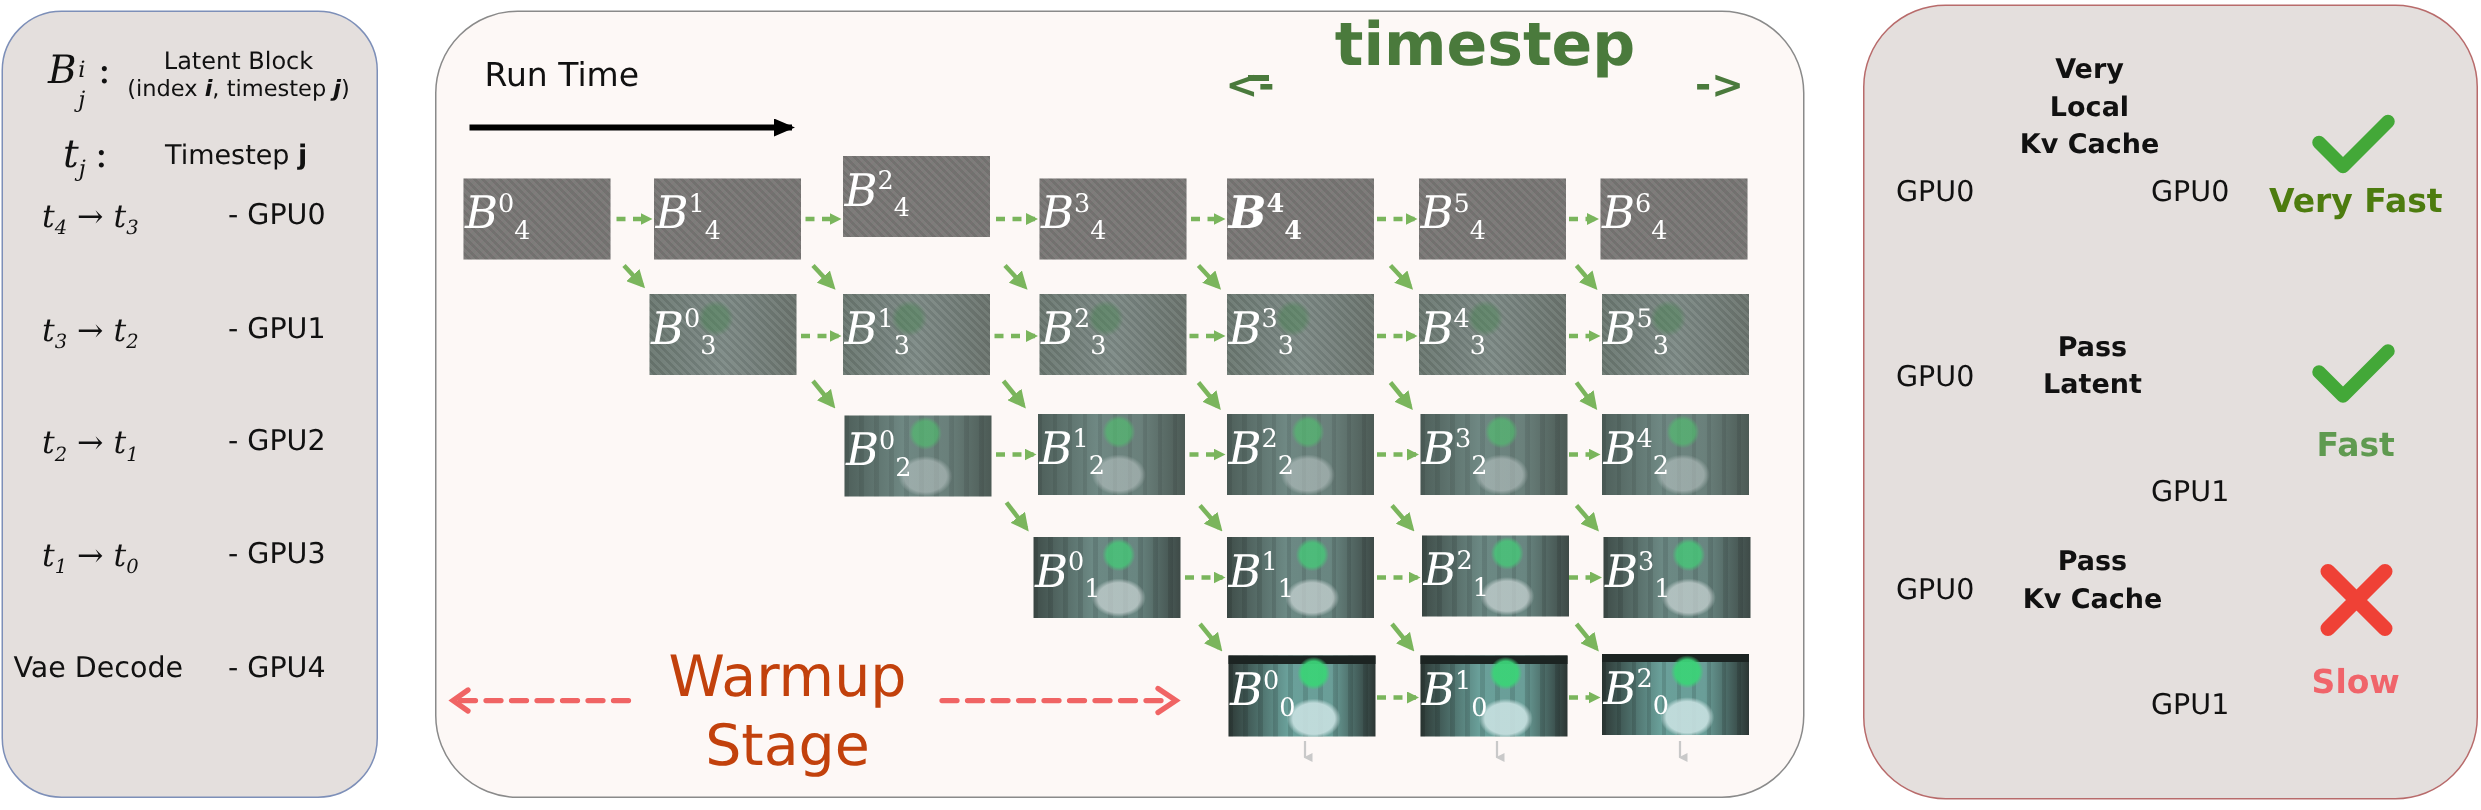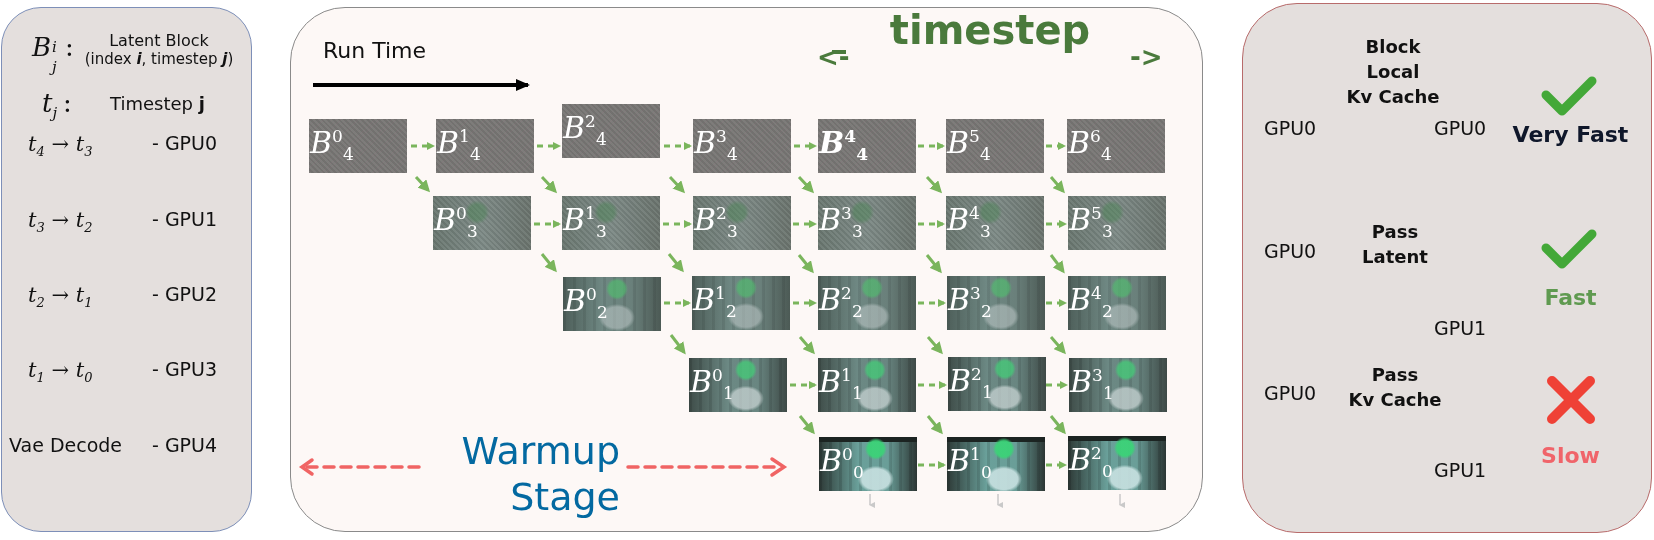--- a/index.html
+++ b/index.html
@@ -113,21 +113,21 @@
 <div id="mid-panel" class="panel"></div>
 
 <div class="abs hand" style="left:323px;top:38px;font-size:22px;">Run Time</div>
 
 <div class="abs" style="left:800px;top:8px;width:380px;text-align:center;font-weight:bold;color:#4a7a3c;font-size:40px;line-height:44px;">
   <div>timestep</div>
 </div>
 <div class="abs" style="left:817px;top:42px;font-weight:bold;color:#4a7a3c;font-size:26px;">&lt;-</div>
 <div class="abs" style="left:1130px;top:42px;font-weight:bold;color:#4a7a3c;font-size:26px;">-&gt;</div>
 
-<div class="abs" style="left:430px;top:428px;width:190px;text-align:right;color:#0369a1;font-size:38px;line-height:46px;">
+<div class="abs" style="left:430px;top:428px;width:190px;text-align:center;color:#c2410c;font-size:38px;line-height:46px;">
   <div>Warmup</div>
   <div>Stage</div>
 </div>
 
 <div class="block noise-4" style="left:309px;top:119px;">
     <span class="lbl">B<sup>0</sup><sub>4</sub></span>
   </div>
 <div class="block noise-4" style="left:436px;top:119px;">
     <span class="lbl">B<sup>1</sup><sub>4</sub></span>
   </div>
@@ -309,30 +309,30 @@
     <line x1="1338" y1="400" x2="1418" y2="451" stroke="#f07070" stroke-width="5" stroke-dasharray="13,10"></line>
     <path d="M1430,460 L1410,458 L1420,443 Z" fill="#f07070"></path>
   </g>
 </svg>
 
 <div class="abs" style="left:832px;top:50px;width:14px;height:4px;background:#4a7a3c;"></div>
 
 <div id="right-panel" class="panel"></div>
 
 <div class="abs hand" style="left:1333px;top:34px;width:120px;text-align:center;font-weight:bold;font-size:18px;line-height:25px;">
-  <div>Block</div>
+  <div>Very</div>
   <div>Local</div>
   <div>Kv Cache</div>
 </div>
 <div class="abs hand gpu-lbl" style="left:1264px;top:117px;">GPU0</div>
 <div class="abs hand gpu-lbl" style="left:1434px;top:117px;">GPU0</div>
 <svg class="abs" style="left:1540px;top:75px;" width="60" height="45">
   <path d="M6,20 L22,36 L52,6" stroke="#43a838" stroke-width="9" fill="none" stroke-linecap="round" stroke-linejoin="round"></path>
 </svg>
-<div class="abs" style="left:1508px;top:122px;width:125px;text-align:center;color:#0f172a;font-weight:bold;font-size:22px;">Very Fast</div>
+<div class="abs" style="left:1508px;top:122px;width:125px;text-align:center;color:#4d7c0f;font-weight:bold;font-size:22px;">Very Fast</div>
 
 <div class="abs hand" style="left:1340px;top:219px;width:110px;text-align:center;font-weight:bold;font-size:18px;line-height:25px;">
   <div>Pass</div>
   <div>Latent</div>
 </div>
 <div class="abs hand gpu-lbl" style="left:1264px;top:240px;">GPU0</div>
 <div class="abs hand gpu-lbl" style="left:1434px;top:317px;">GPU1</div>
 <svg class="abs" style="left:1540px;top:228px;" width="60" height="45">
   <path d="M6,20 L22,36 L52,6" stroke="#43a838" stroke-width="9" fill="none" stroke-linecap="round" stroke-linejoin="round"></path>
 </svg>

